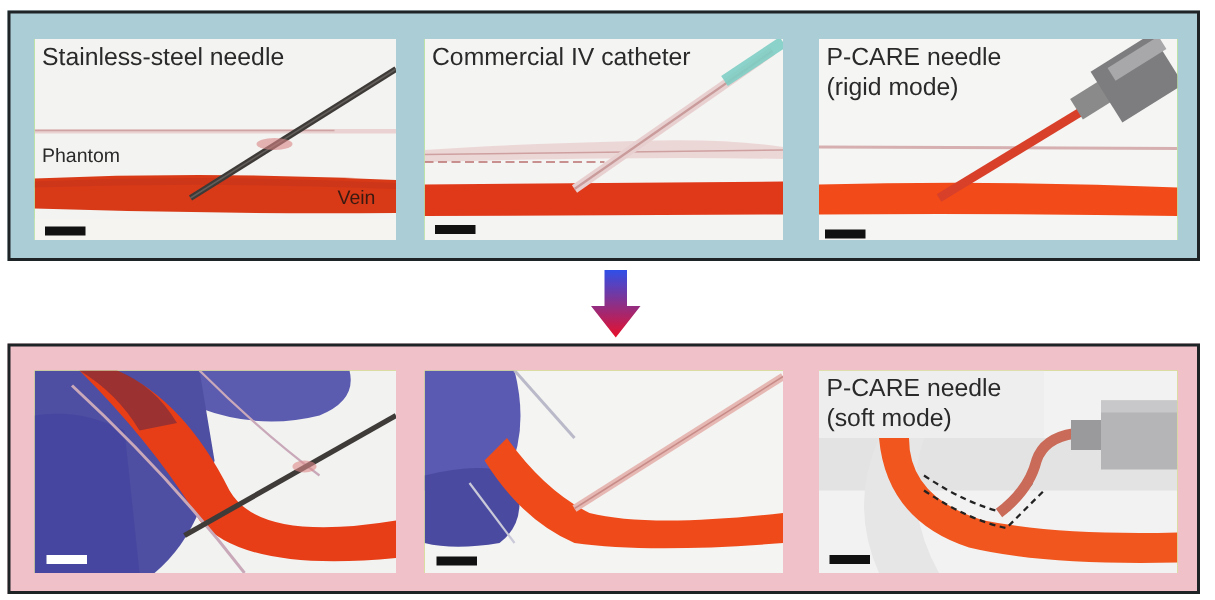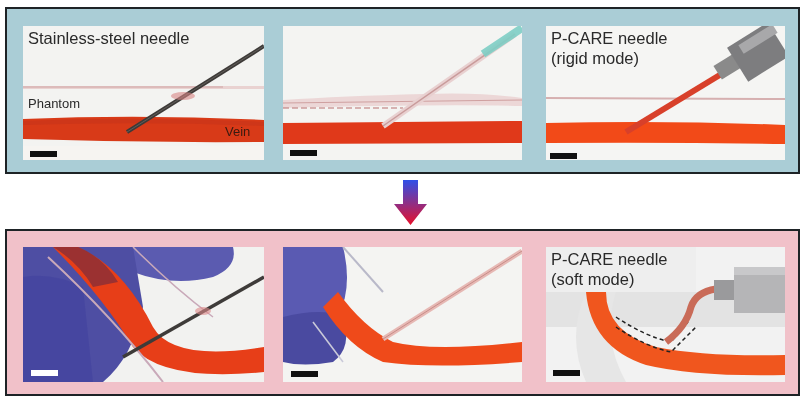--- a/index.html
+++ b/index.html
@@ -55,20 +55,21 @@
       <rect x="0" y="0" width="239" height="134" fill="#f4f4f2"></rect>
       <path d="M0 74 Q60 70 140 68 Q200 66 239 72 L239 80 Q150 78 0 82 Z" fill="#ecd7d7"></path>
       <line x1="0" y1="77" x2="239" y2="74" stroke="#cfa0a0" stroke-width="1"></line>
       <line x1="0" y1="82" x2="120" y2="82" stroke="#b97070" stroke-width="1" stroke-dasharray="6 3"></line>
       <path d="M0 97 L239 95 L239 117 L0 118 Z" fill="#e0391a"></path>
       <line x1="100" y1="100" x2="232" y2="8" stroke="#e8d0d0" stroke-width="6"></line>
       <line x1="100" y1="100" x2="232" y2="8" stroke="#c99b9b" stroke-width="1.5"></line>
       <line x1="200" y1="28" x2="239" y2="2" stroke="#7fcfc6" stroke-width="8" opacity="0.9"></line>
       <rect x="0" y="120" width="239" height="14" fill="#f4f4f2"></rect>
     </svg>
+    <div class="caption">Commercial IV catheter</div>
     <div class="scalebar" style="left:7px; top:124px;"></div>
   </div>
 
   <div class="photo t3">
     <svg viewBox="0 0 239 134" preserveAspectRatio="none">
       <rect x="0" y="0" width="239" height="134" fill="#f5f5f3"></rect>
       <line x1="0" y1="72" x2="239" y2="73" stroke="#d6b0b0" stroke-width="2"></line>
       <path d="M0 97 Q120 94 239 99 L239 118 Q120 116 0 117 Z" fill="#f24a18"></path>
       <line x1="80" y1="106" x2="182" y2="44" stroke="#d8402a" stroke-width="6"></line>
       <g>

